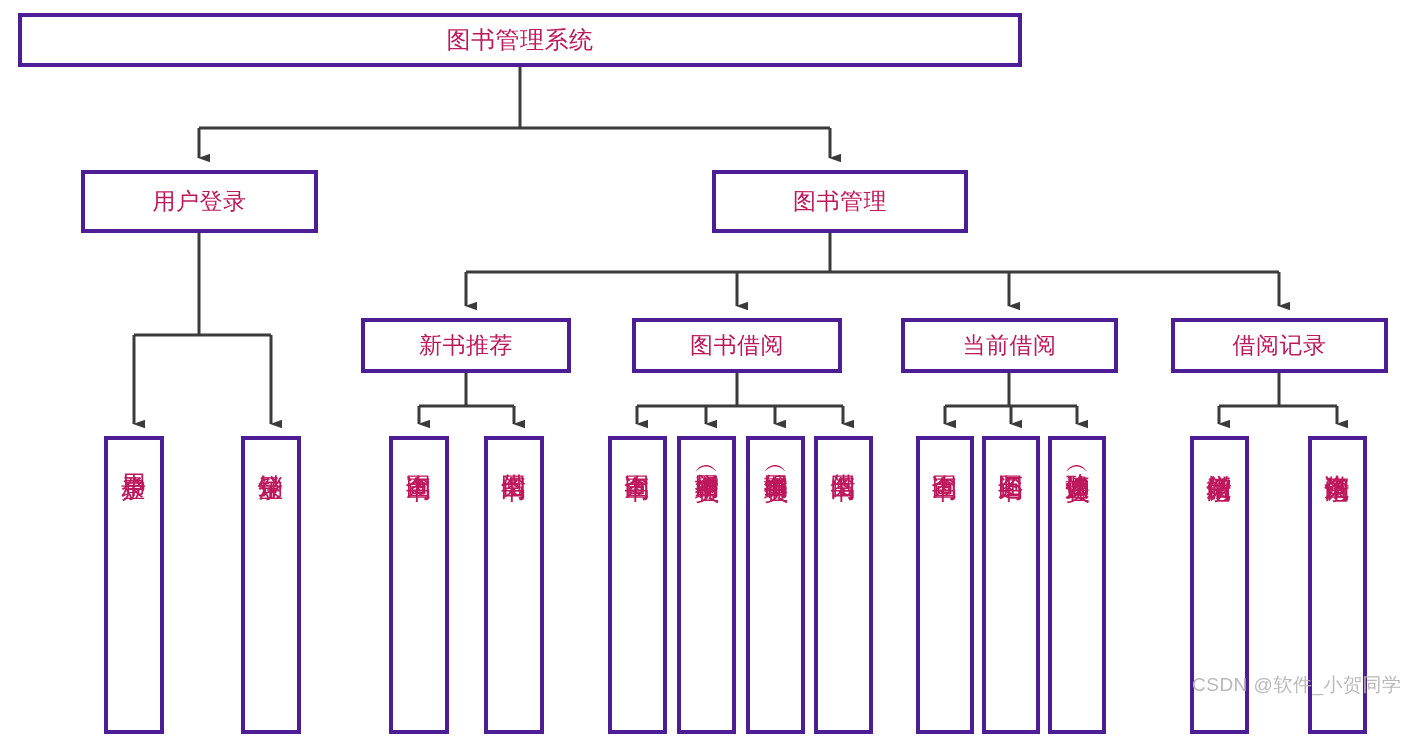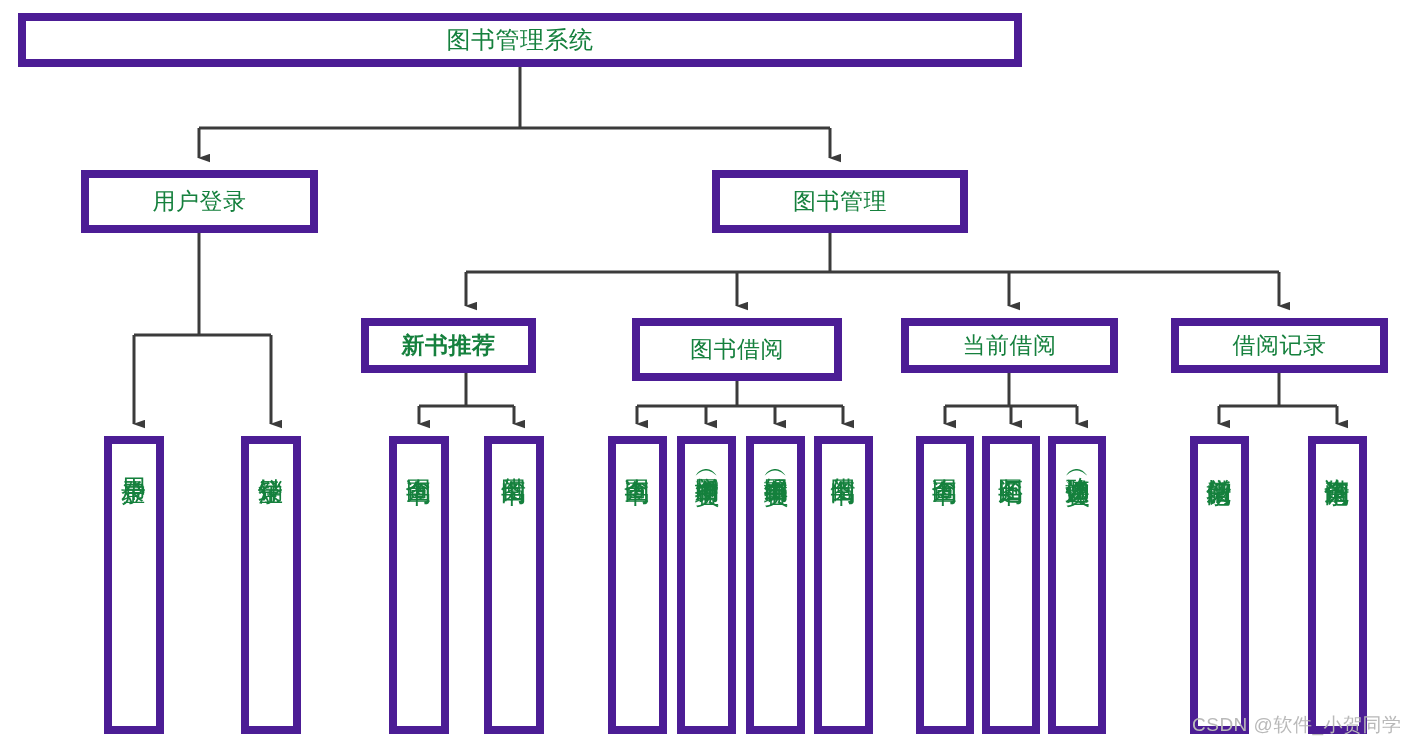--- a/index.html
+++ b/index.html
@@ -23,25 +23,25 @@
     left: 0;
     top: 0;
     width: 1405px;
     height: 747px;
     pointer-events: none;
   }
   .node {
     position: absolute;
     box-sizing: border-box;
     background: #ffffff;
-    border: 8px solid #4c1d95;
+    border: 4px solid #4c1d95;
     display: flex;
     align-items: center;
     justify-content: center;
-    color: #15803d;
+    color: #be185d;
   }
   .node .label {
     display: block;
     text-align: center;
     line-height: 1.18;
     white-space: nowrap;
   }
   .node.horiz .label {
     font-size: 23px;
     letter-spacing: 0.5px;
@@ -131,24 +131,24 @@
     <span class="label">图书管理系统</span>
   </div>
 
   <div class="node horiz" style="left:81px; top:170px; width:237px; height:63px;">
     <span class="label">用户登录</span>
   </div>
   <div class="node horiz" style="left:712px; top:170px; width:256px; height:63px;">
     <span class="label">图书管理</span>
   </div>
 
-  <div class="node horiz" style="left:361px; top:318px; width:175px; height:55px;font-weight:bold;">
+  <div class="node horiz" style="left:361px; top:318px; width:210px; height:55px;">
     <span class="label">新书推荐</span>
   </div>
-  <div class="node horiz" style="left:632px; top:318px; width:210px; height:63px;">
+  <div class="node horiz" style="left:632px; top:318px; width:210px; height:55px;">
     <span class="label">图书借阅</span>
   </div>
   <div class="node horiz" style="left:1171px; top:318px; width:217px; height:55px;">
     <span class="label">借阅记录</span>
   </div>
   <div class="node horiz" style="left:901px; top:318px; width:217px; height:55px;">
     <span class="label">当前借阅</span>
   </div>
 
   <div class="node vert" style="left:104px; top:436px; width:60px; height:298px;">
@@ -188,15 +188,15 @@
     <span class="label">确认归还（管理员）</span>
   </div>
 
   <div class="node vert" style="left:1190px; top:436px; width:59px; height:298px;">
     <span class="label">新增借阅记录</span>
   </div>
   <div class="node vert" style="left:1308px; top:436px; width:59px; height:298px;">
     <span class="label">查询借阅记录</span>
   </div>
 
-  <div class="watermark" style="left:1192px; top:712px;">CSDN @软件_小贺同学</div>
+  <div class="watermark" style="left:1192px; top:672px;">CSDN @软件_小贺同学</div>
 
 </div>
 
 </body></html>

